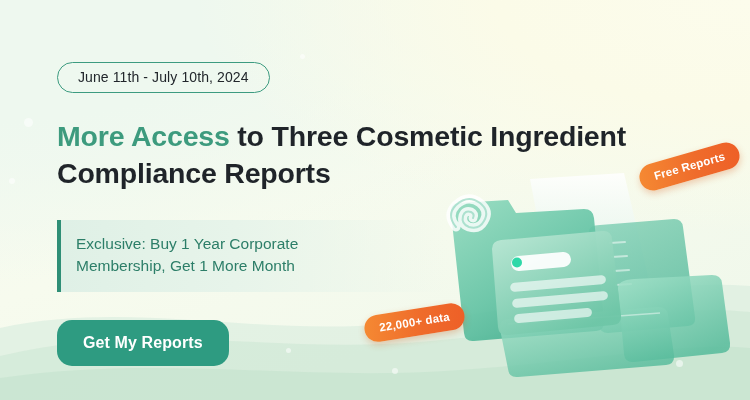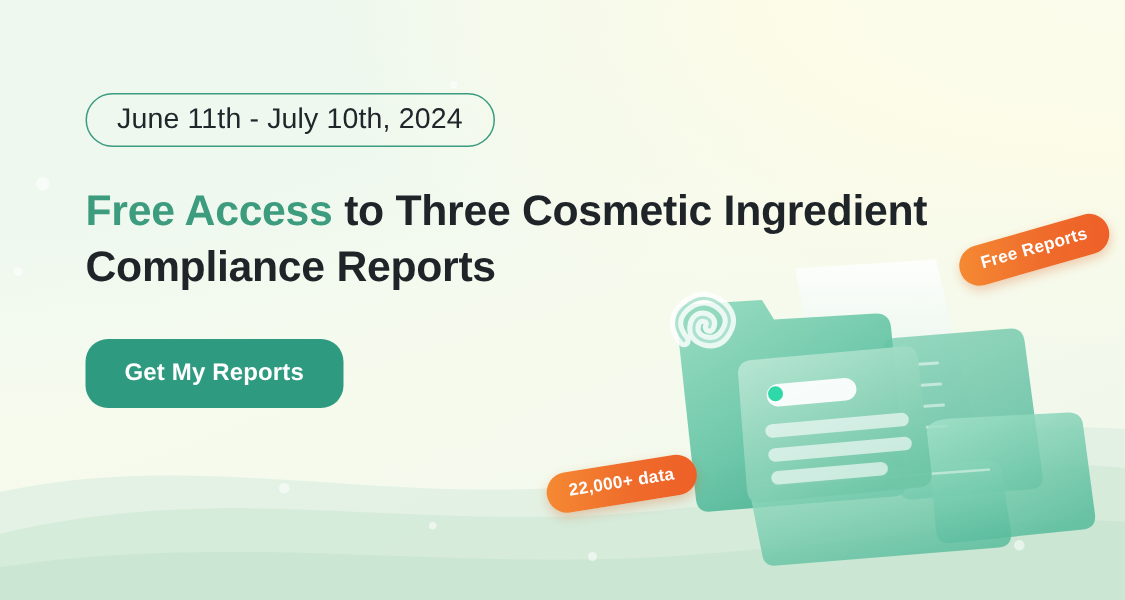--- a/index.html
+++ b/index.html
@@ -22,21 +22,21 @@
   .dots i{position:absolute;display:block;border-radius:50%;background:#ffffff;opacity:.55;}
 
   
   .content{position:absolute;left:57px;top:62px;width:600px;}
 
   .date-pill{
     display:inline-block;
     border:1.6px solid #3c9b80;
     border-radius:20px;
     padding:7px 20px 8px;
-    font-size:19px;
+    font-size:14px;
     color:#21262b;
     letter-spacing:.1px;
     line-height:1;
     background:transparent;
   }
 
   .headline{
     margin:25px 0 0;
     font-size:28.5px;
     line-height:1.31;
@@ -111,22 +111,26 @@
     <i style="left:286px;top:348px;width:5px;height:5px;"></i>
     <i style="left:392px;top:368px;width:6px;height:6px;"></i>
     <i style="left:676px;top:360px;width:7px;height:7px;"></i>
     <i style="left:300px;top:54px;width:5px;height:5px;"></i>
   </div>
 
   <div class="content">
 
     <div class="date-pill">June 11th - July 10th, 2024</div>
 
-    <h1 class="headline"><span class="hl">Free Access</span><span> to Three Cosmetic Ingredient Compliance Reports</span></h1>
-
+    <h1 class="headline"><span class="hl">More Access</span><span> to Three Cosmetic Ingredient Compliance Reports</span></h1>
+
+    <div class="exclusive">
+      <span class="exclusive-line">Exclusive: Buy 1 Year Corporate</span>
+      <span class="exclusive-line">Membership, Get 1 More Month</span>
+    </div>
 
     <button class="cta">Get My Reports</button>
   </div>
 
   <div class="illustration">
 
     <svg width="330" height="215" viewBox="0 0 330 215">
       <defs>
         <linearGradient id="gTrans" x1="0" y1="0" x2="1" y2="1">
           <stop offset="0%" stop-color="#ffffff" stop-opacity=".80"></stop>

